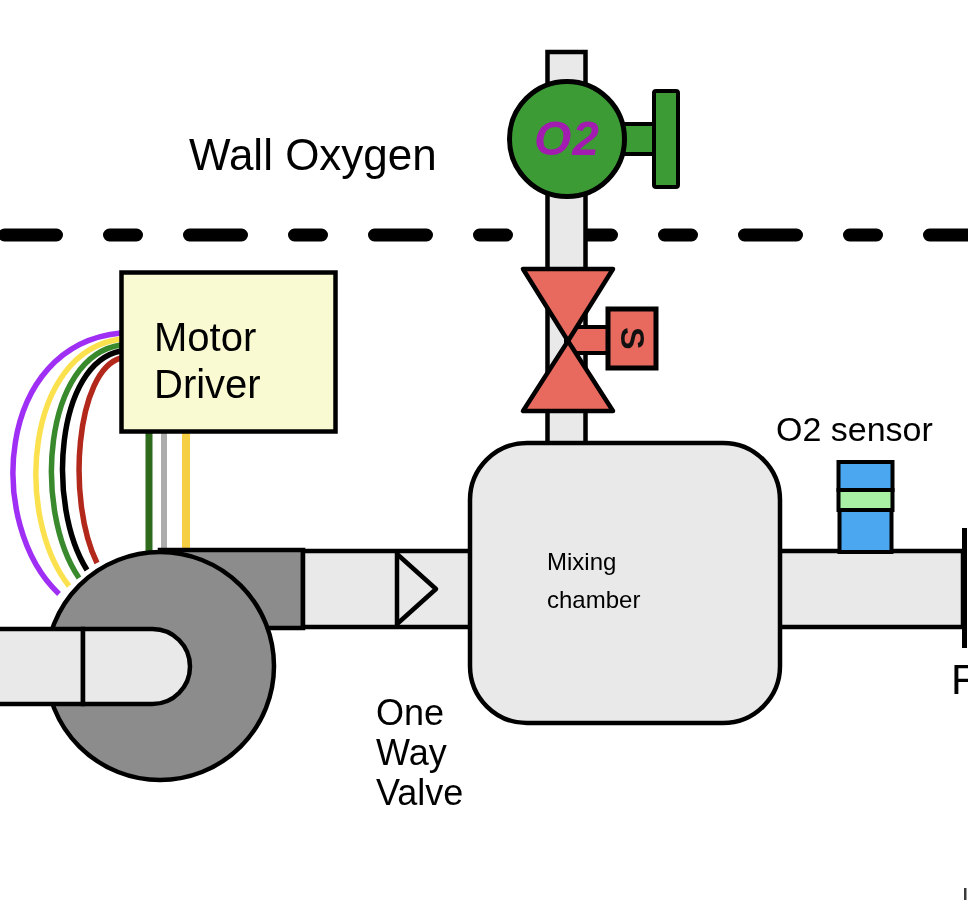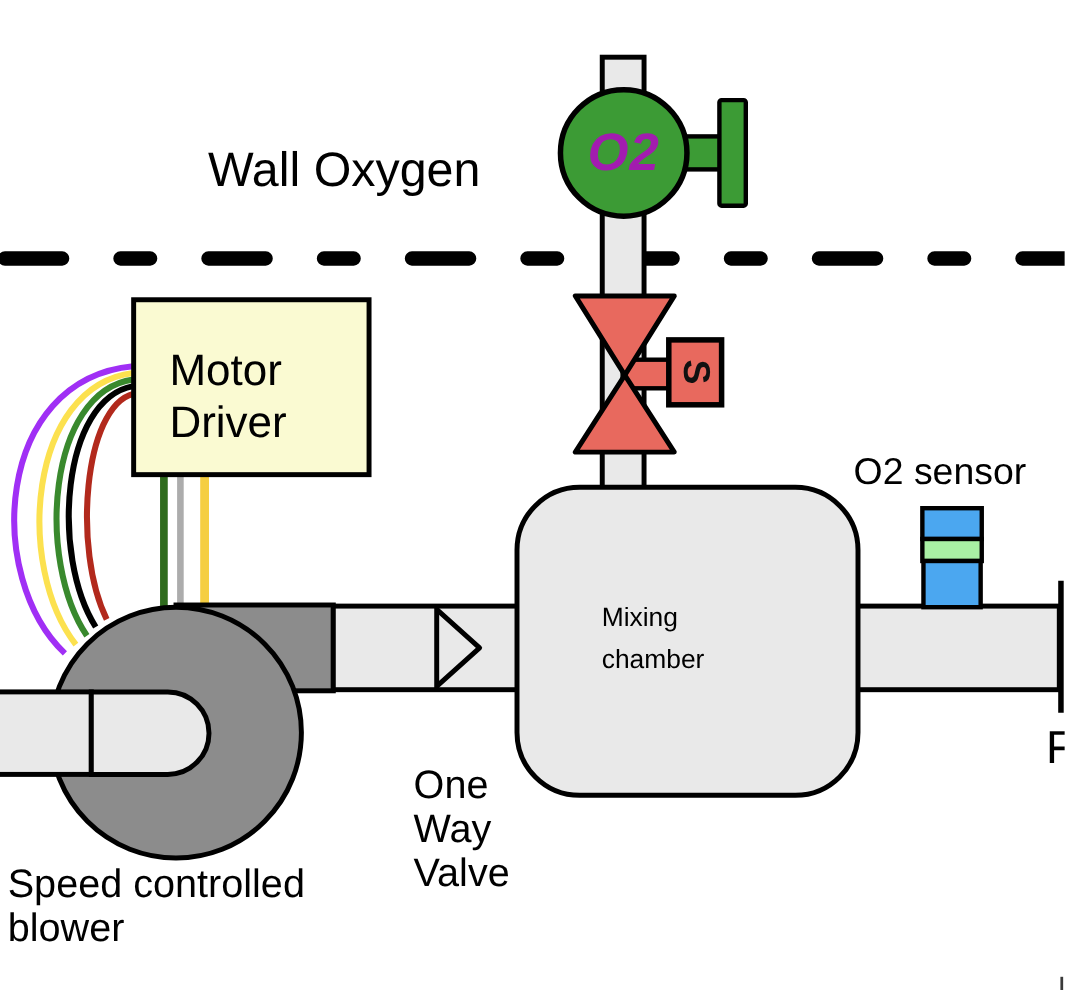--- a/index.html
+++ b/index.html
@@ -98,21 +98,19 @@
   </svg>
 
   <div class="label wall" style="left:189px;top:131px;">Wall Oxygen</div>
   <div class="label motor" style="left:154px;top:314px;">Motor
 Driver</div>
   <div class="label" style="left:376px;top:659px;margin-top:34px;">One
 Way
 Valve</div>
   <div class="label mix" style="left:547px;top:543px;">Mixing
 chamber</div>
-  <div class="label" style="left:7px;top:783px;">Speed controlled
-blower</div>
   <div class="label sensor" style="left:776px;top:410px;">O2 sensor</div>
   <div class="label flow" style="left:951px;top:657px;">F</div>
 
   <div class="gauge-text">O2</div>
   <div class="solenoid-text">S</div>
 
 </div>
 
 </body></html>

